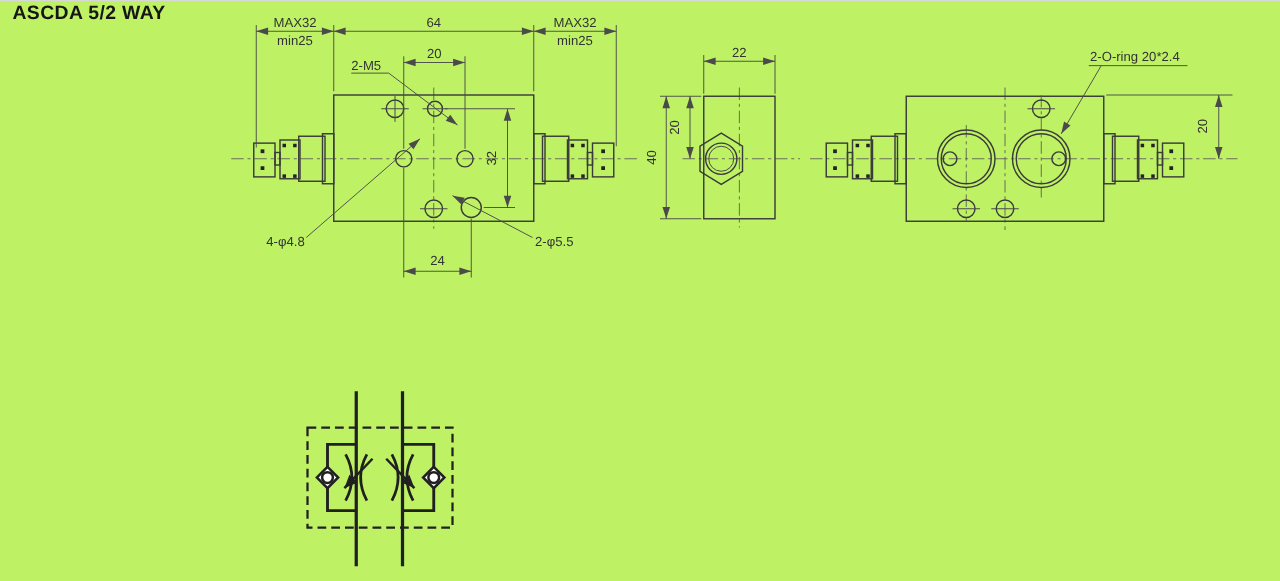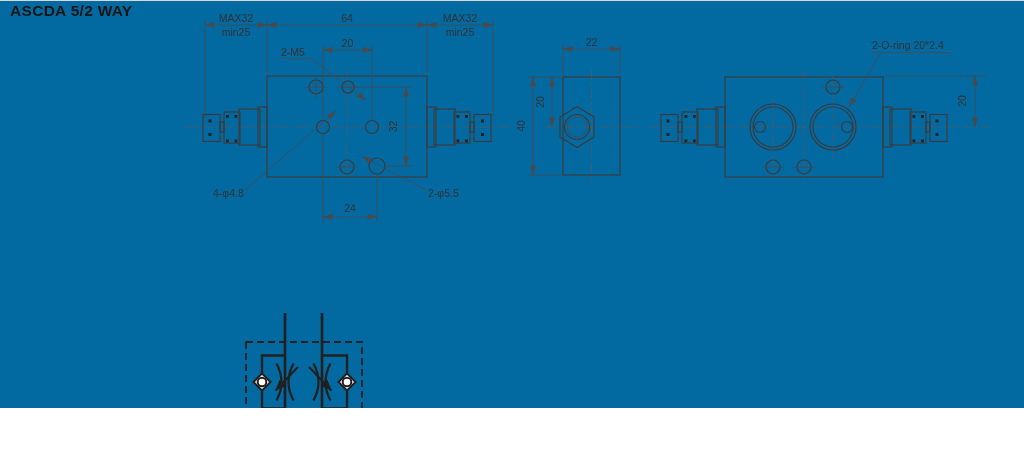--- a/index.html
+++ b/index.html
@@ -1,16 +1,16 @@
 <!DOCTYPE html>
 <html><head>
 <meta charset="utf-8">
 <style>
   html,body{margin:0;padding:0;background:#ffffff;}
-  .page{position:relative;width:1024px;height:408px;background:#0369a1;overflow:hidden;
+  .page{position:relative;width:1024px;height:465px;background:#bef264;overflow:hidden;
         font-family:"Liberation Sans",sans-serif;}
   .title{position:absolute;left:10px;top:2px;font-size:15.5px;font-weight:700;
          color:#161616;letter-spacing:.3px;margin:0;}
   svg{position:absolute;left:0;top:0;}
   .ol{stroke:#3b3b3b;stroke-width:1.15;fill:none;}
   .thin{stroke:#4a4a4a;stroke-width:.8;fill:none;}
   .cl{stroke:#5a5a5a;stroke-width:.7;fill:none;stroke-dasharray:10 3 2.5 3;}
   .dim{stroke:#4a4a4a;stroke-width:.75;fill:none;}
   .txt{font-family:"Liberation Sans",sans-serif;font-size:10.5px;fill:#333;}
   .dot{fill:#222;stroke:none;}

